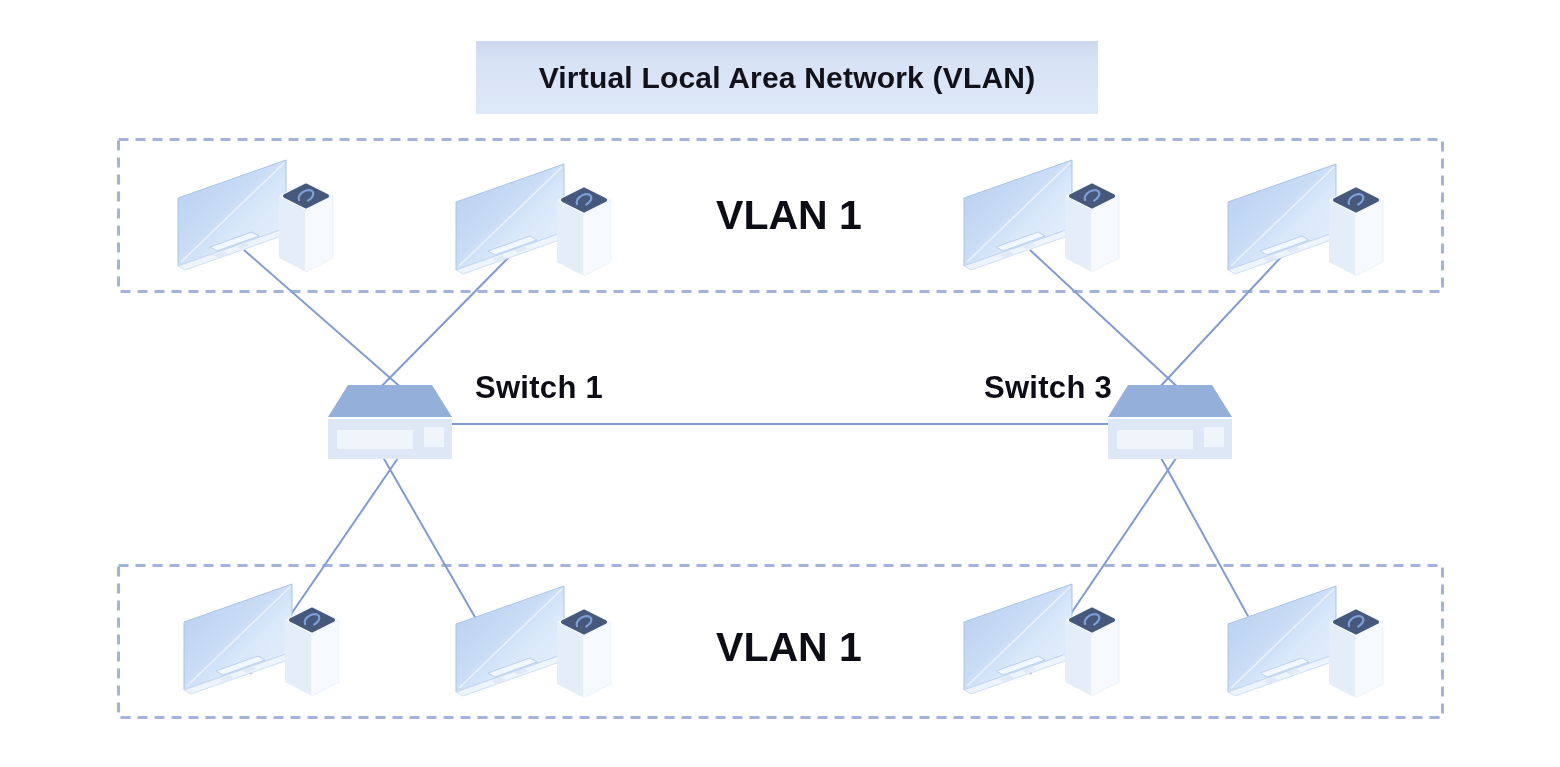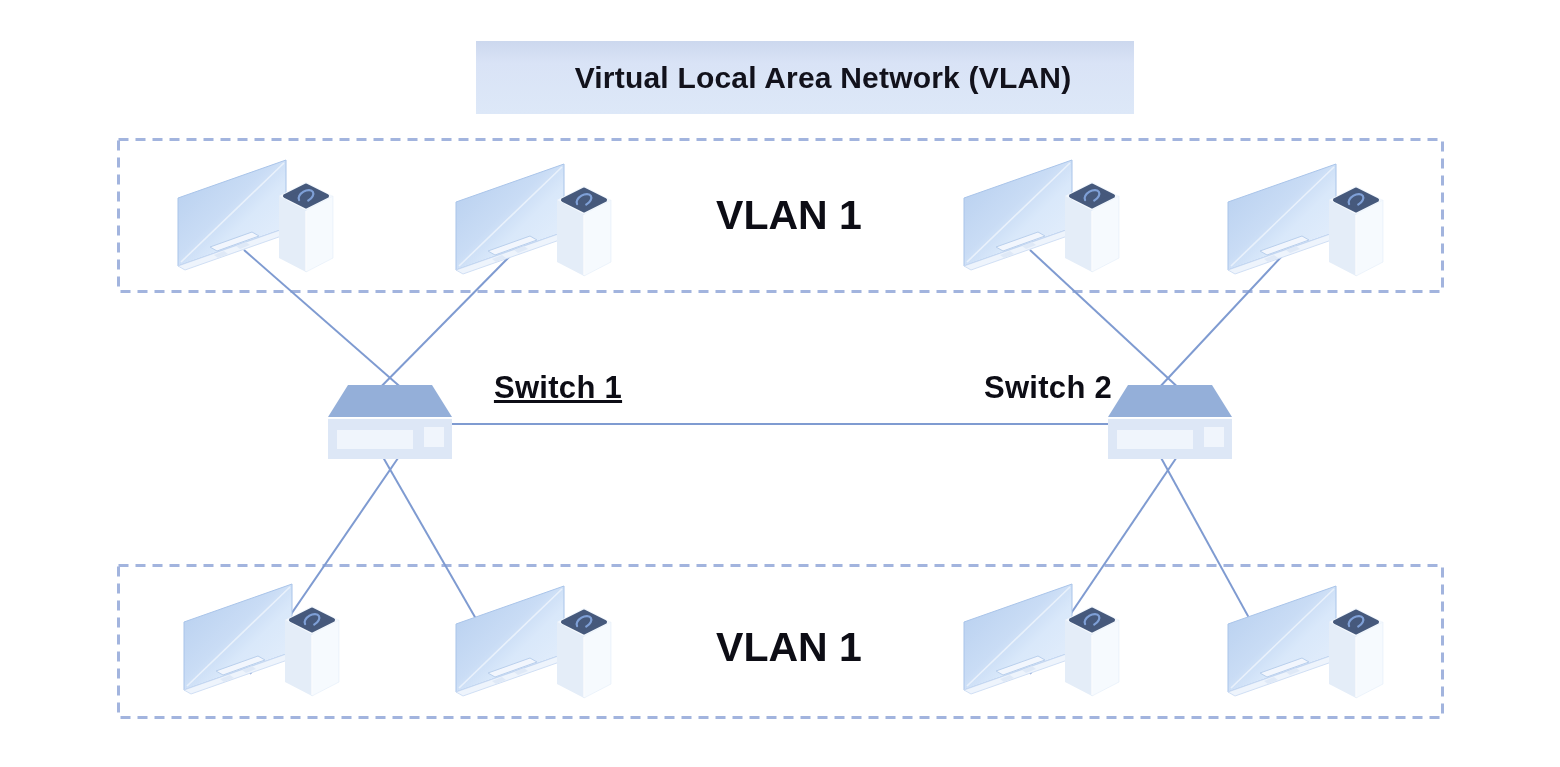--- a/index.html
+++ b/index.html
@@ -12,33 +12,33 @@
     font-family:"Liberation Sans", sans-serif;
     color:#12121c;
   }
   .layer{position:absolute;left:0;top:0;width:1560px;height:767px;}
   .label{position:absolute;white-space:nowrap;color:#0d0d15;}
   .diagram-title{
     position:absolute;
     left:476px; top:41px; width:622px; height:73px;
     display:flex; align-items:center; justify-content:center;
     background:linear-gradient(180deg,#ccd8ee 0%, #d9e3f6 30%, #dde8f8 100%);
-    font-size:30px; font-weight:700; letter-spacing:0.2px;padding-left:36px;
+    font-size:30px; font-weight:700; letter-spacing:0.2px;
   }
   .vlan-label{
     position:absolute; width:210px; text-align:center;
     font-size:41px; font-weight:700;
   }
   .vlan-label.top{left:684px; top:192px;}
   .vlan-label.bottom{left:684px; top:624px;}
   .switch-label{
     position:absolute; width:200px; text-align:center;
     font-size:31px; font-weight:600; letter-spacing:0.3px;
   }
-  .switch-label.s1{left:458px; top:370px;text-decoration:underline;}
+  .switch-label.s1{left:439px; top:370px;}
   .switch-label.s2{left:948px; top:370px;}
 </style>
 </head>
 <body>
 
 <div class="canvas">
 
   <svg class="layer" viewBox="0 0 1560 767" aria-hidden="true">
     <defs>
       <linearGradient id="gScreen" x1="0" y1="0" x2="1" y2="1">
@@ -105,14 +105,14 @@
     <use href="#pc" x="1222" y="582"></use>
 
     <use href="#sw" x="328" y="385"></use>
     <use href="#sw" x="1108" y="385"></use>
   </svg>
 
   <div class="diagram-title">Virtual Local Area Network (VLAN)</div>
   <div class="label vlan-label top">VLAN 1</div>
   <div class="label vlan-label bottom">VLAN 1</div>
   <div class="label switch-label s1">Switch 1</div>
-  <div class="label switch-label s2">Switch 2</div>
+  <div class="label switch-label s2">Switch 3</div>
 </div>
 
 </body></html>

